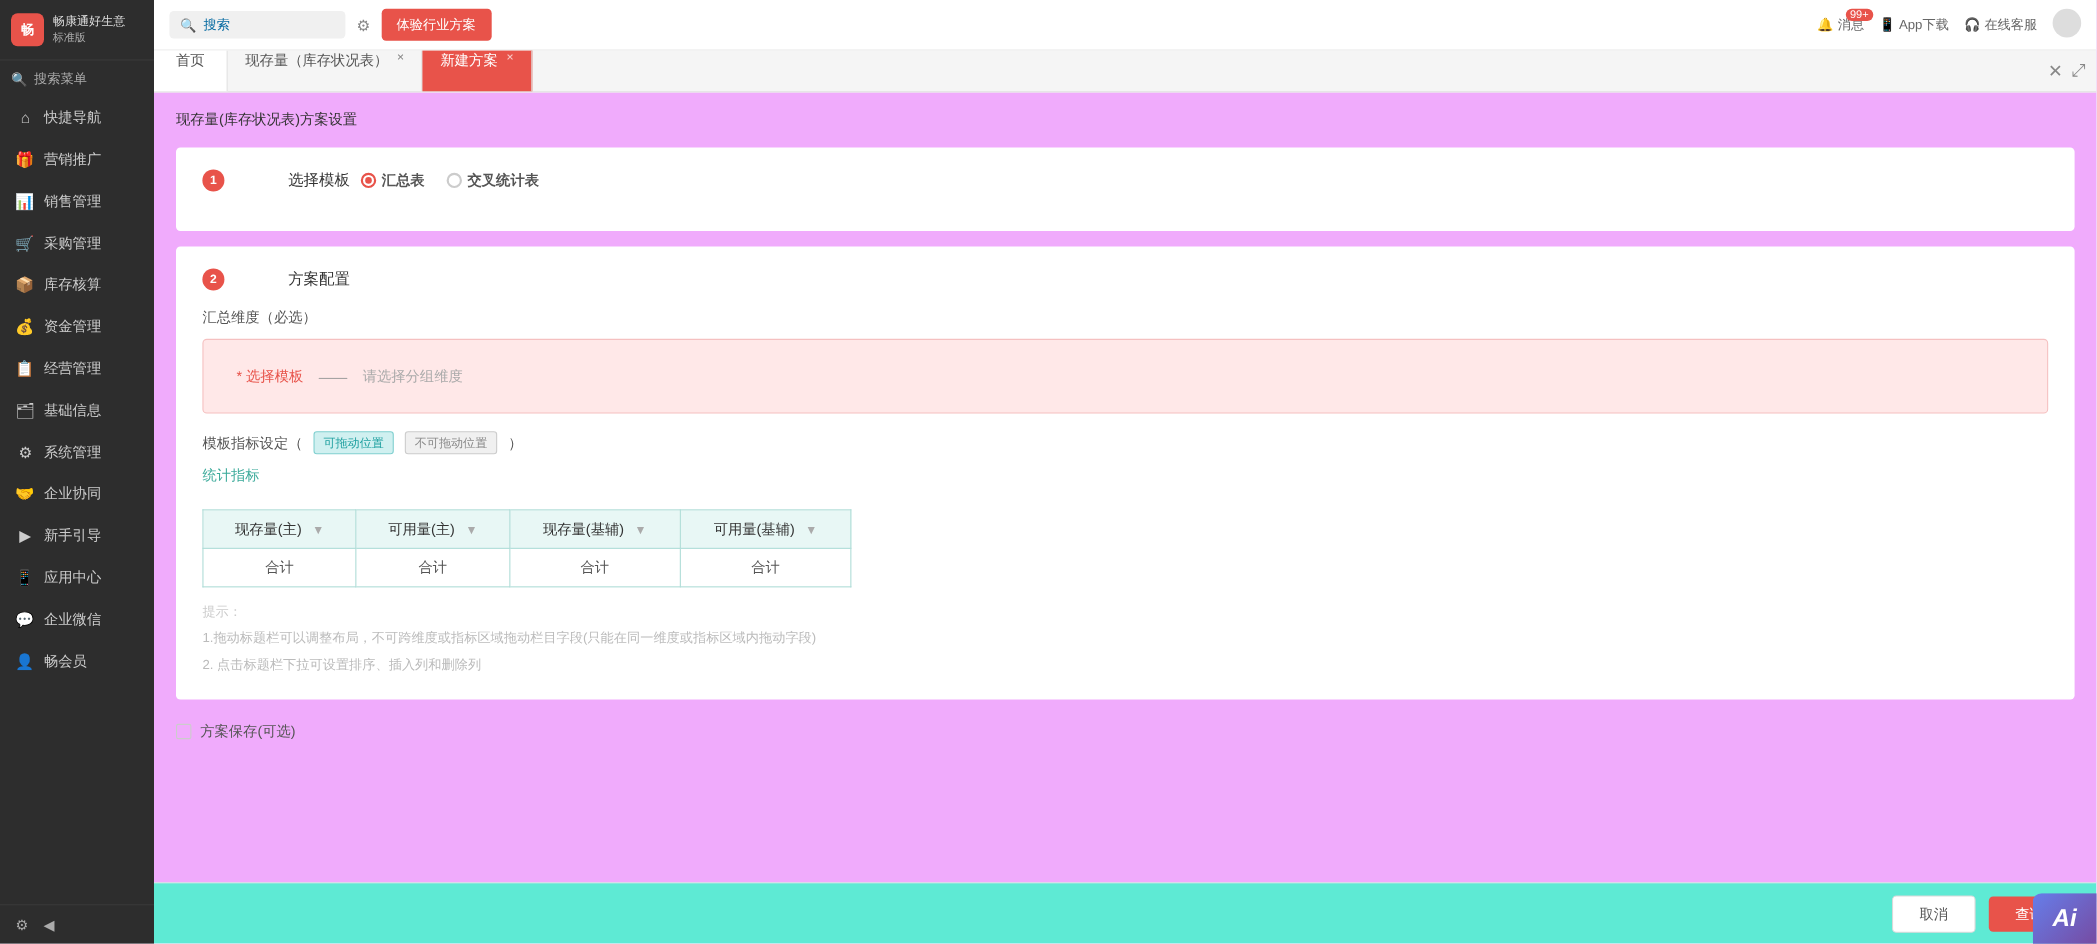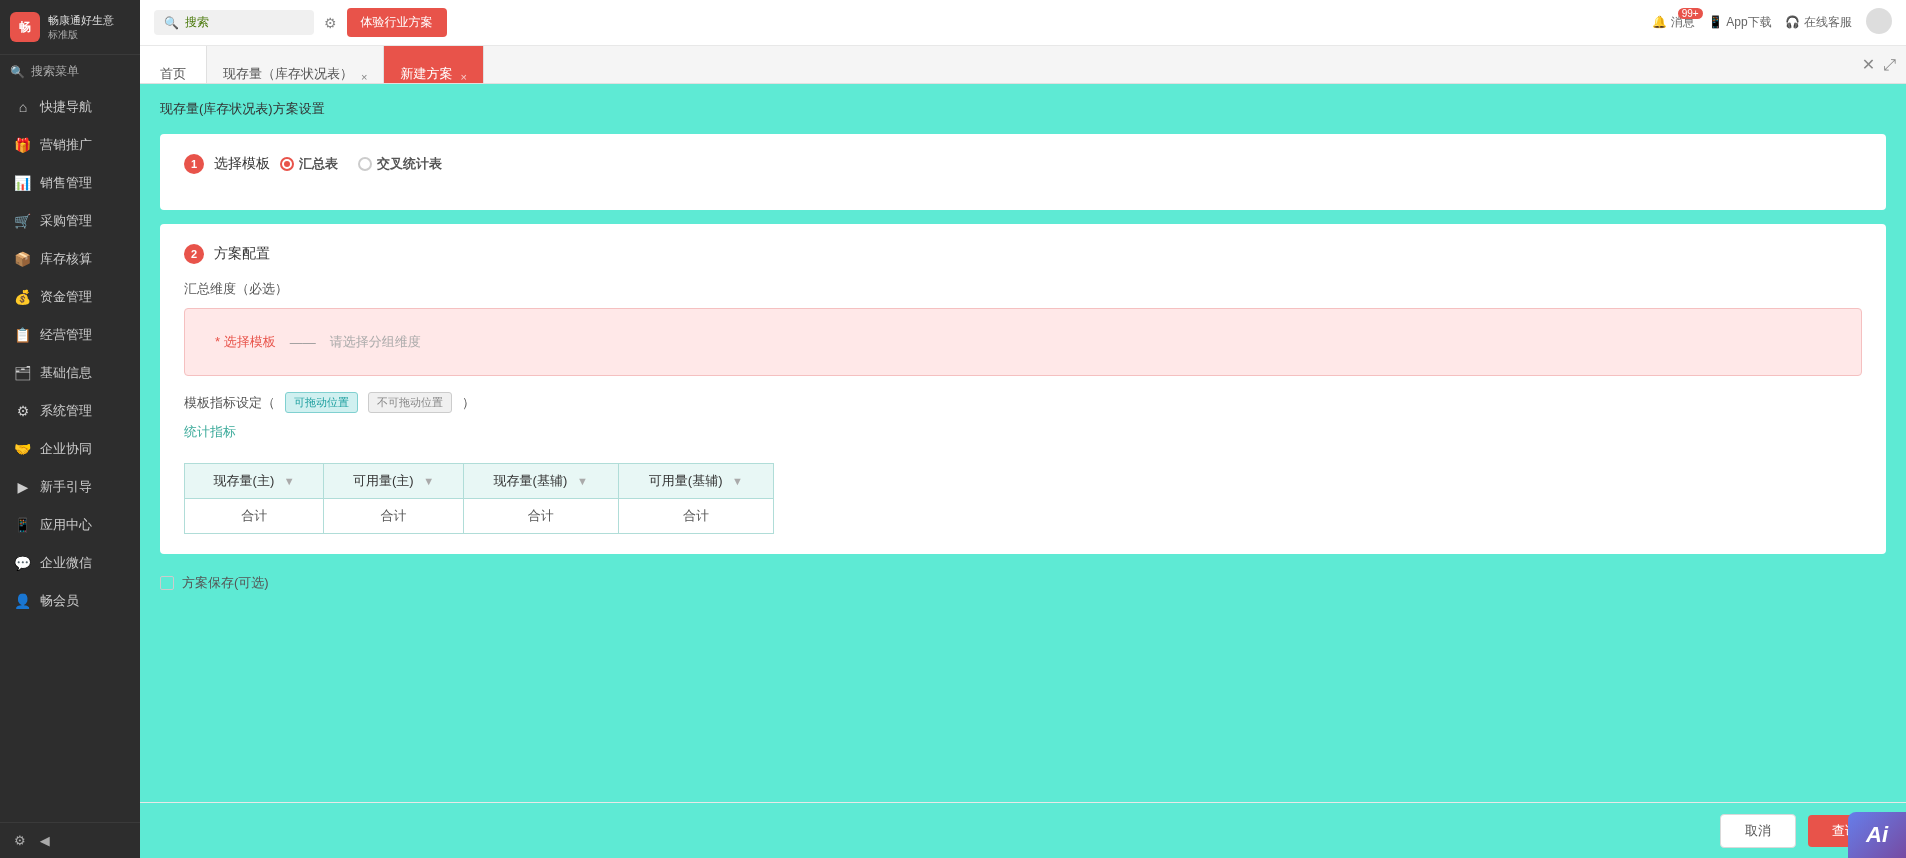--- a/index.html
+++ b/index.html
@@ -128,21 +128,21 @@
     .tabbar {
       background: #f5f5f5;
       display: flex;
       align-items: center;
       padding: 0 0 0 0;
       border-bottom: 1px solid #e0e0e0;
       height: 38px;
     }
     .tab {
       display: flex;
-      align-items: flex-end;
+      align-items: flex-start;
       gap: 6px;
       padding: 0 16px;
       height: 100%;
       font-size: 13px;
       cursor: pointer;
       color: #555;
       border-right: 1px solid #e0e0e0;
     }
     .tab.active {
       background: #e8534a;
@@ -150,21 +150,21 @@
     }
     .tab .close-btn { font-size: 11px; opacity: 0.7; margin-left: 2px; }
     .tab-home { padding: 0 20px; background: #fff; border-right: 1px solid #e0e0e0; }
     .tabbar-actions { margin-left: auto; display: flex; align-items: center; padding-right: 10px; gap: 8px; }
     .tabbar-actions span { font-size: 16px; color: #888; cursor: pointer; }
 
     
     .content-area {
       flex: 1;
       overflow-y: auto;
-      background: #5eead4;
+      background: #f0abfc;
       padding: 16px 20px;
       position: relative;
     }
 
     .page-title {
       font-size: 13px;
       color: #333;
       margin-bottom: 16px;
     }
 
@@ -187,21 +187,21 @@
       background: #e8534a;
       color: white;
       border-radius: 50%;
       display: flex;
       align-items: center;
       justify-content: center;
       font-size: 11px;
       font-weight: bold;
       flex-shrink: 0;
     }
-    .step-title { font-size: 14px; color: #333; font-weight: 500; }
+    .step-title { font-size: 14px; color: #333; font-weight: 500; margin-left: 48px; }
 
     .radio-group { display: flex; align-items: center; gap: 20px; font-weight: bold; }
     .radio-item { display: flex; align-items: center; gap: 5px; cursor: pointer; font-size: 13px; color: #555; }
     .radio-circle {
       width: 14px;
       height: 14px;
       border-radius: 50%;
       border: 2px solid #ccc;
       display: flex;
       align-items: center;
@@ -407,21 +407,21 @@
     <span>◀</span>
   </div>
 </div>
 
 <div class="main-wrap">
 
   <div class="topbar">
     <div class="topbar-left">
       <div class="topbar-search-box">
         <span>🔍</span>
-        <span style="color:#4d7c0f; font-size:12px;">搜索</span>
+        <span style="color:#0369a1; font-size:12px;">搜索</span>
       </div>
       <span class="gear-icon">⚙</span>
       <button class="btn-industry">体验行业方案</button>
     </div>
     <div class="topbar-right">
       <div class="topbar-icon" style="position:relative;">
         <span>🔔</span>
         <span>消息</span>
         <span class="badge">99+</span>
       </div>
@@ -531,20 +531,25 @@
             <tbody>
               <tr>
                 <td>合计</td>
                 <td>合计</td>
                 <td>合计</td>
                 <td>合计</td>
               </tr>
             </tbody>
           </table>
 
+          <div class="tips-section">
+            <span class="tips-title">提示：</span>
+            <div>1.拖动标题栏可以调整布局，不可跨维度或指标区域拖动栏目字段(只能在同一维度或指标区域内拖动字段)</div>
+            <div>2. 点击标题栏下拉可设置排序、插入列和删除列</div>
+          </div>
         </div>
       </div>
 
       <div class="save-row">
         <span class="checkbox-sq"></span>
         <span>方案保存(可选)</span>
       </div>
 
     </div>
 

